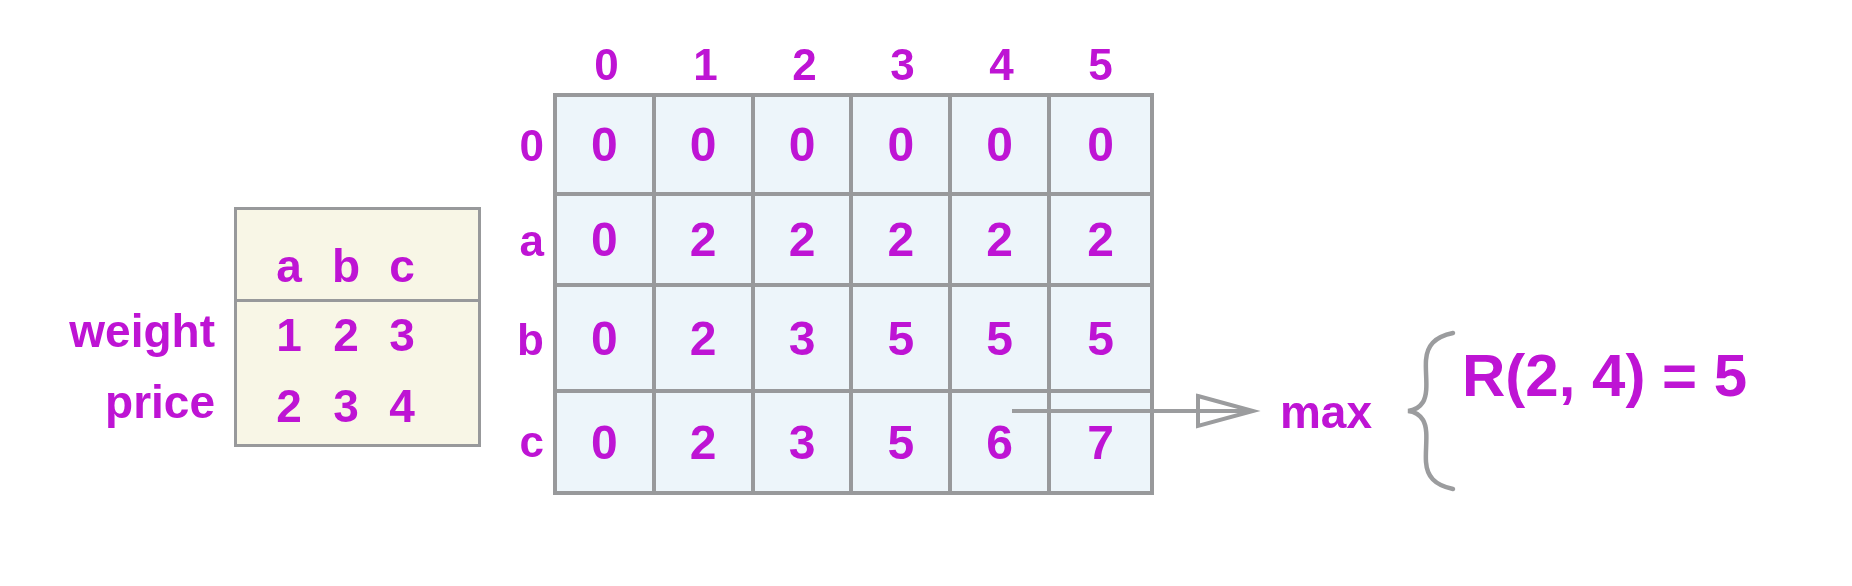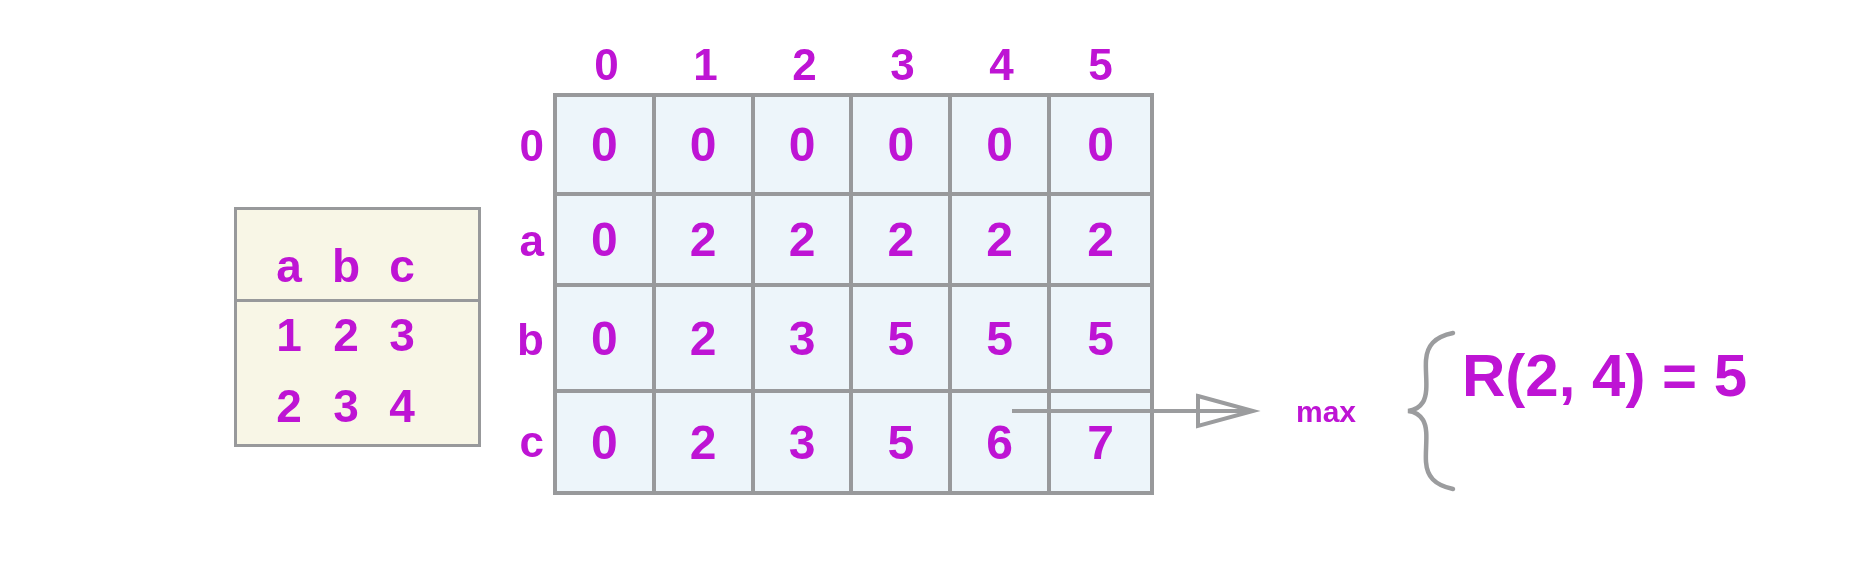--- a/index.html
+++ b/index.html
@@ -55,21 +55,21 @@
     position:absolute;top:36px;width:99px;height:58px;line-height:58px;
     text-align:center;font-size:44px;
   }
   .row-header{
     position:absolute;left:470px;width:76px;height:60px;line-height:60px;
     text-align:right;font-size:44px;padding-right:2px;box-sizing:border-box;
   }
   
   .max-label{
     position:absolute;left:1271px;top:384px;width:110px;height:56px;
-    line-height:56px;text-align:center;font-size:30px;
+    line-height:56px;text-align:center;font-size:46px;
   }
   .case-line{
     position:absolute;left:1462px;height:56px;line-height:56px;
     font-size:60px;white-space:nowrap;
   }
   .case-1{top:348px;}
   .case-2{top:417px;}
   .overlay{position:absolute;left:0;top:0;pointer-events:none;}
 </style>
 </head>
@@ -85,20 +85,22 @@
 
     <span class="item-val" style="left:30px;top:103px;">1</span>
     <span class="item-val" style="left:87px;top:103px;">2</span>
     <span class="item-val" style="left:143px;top:103px;">3</span>
 
     <span class="item-val" style="left:30px;top:174px;">2</span>
     <span class="item-val" style="left:87px;top:174px;">3</span>
     <span class="item-val" style="left:143px;top:174px;">4</span>
   </div>
 
+  <div class="side-label" style="left:15px;top:301px;">weight</div>
+  <div class="side-label" style="left:15px;top:372px;">price</div>
 
   <div class="col-header" style="left:557px;">0</div>
   <div class="col-header" style="left:656px;">1</div>
   <div class="col-header" style="left:755px;">2</div>
   <div class="col-header" style="left:853px;">3</div>
   <div class="col-header" style="left:952px;">4</div>
   <div class="col-header" style="left:1051px;">5</div>
 
   <div class="row-header" style="top:116px;">0</div>
   <div class="row-header" style="top:211px;">a</div>

